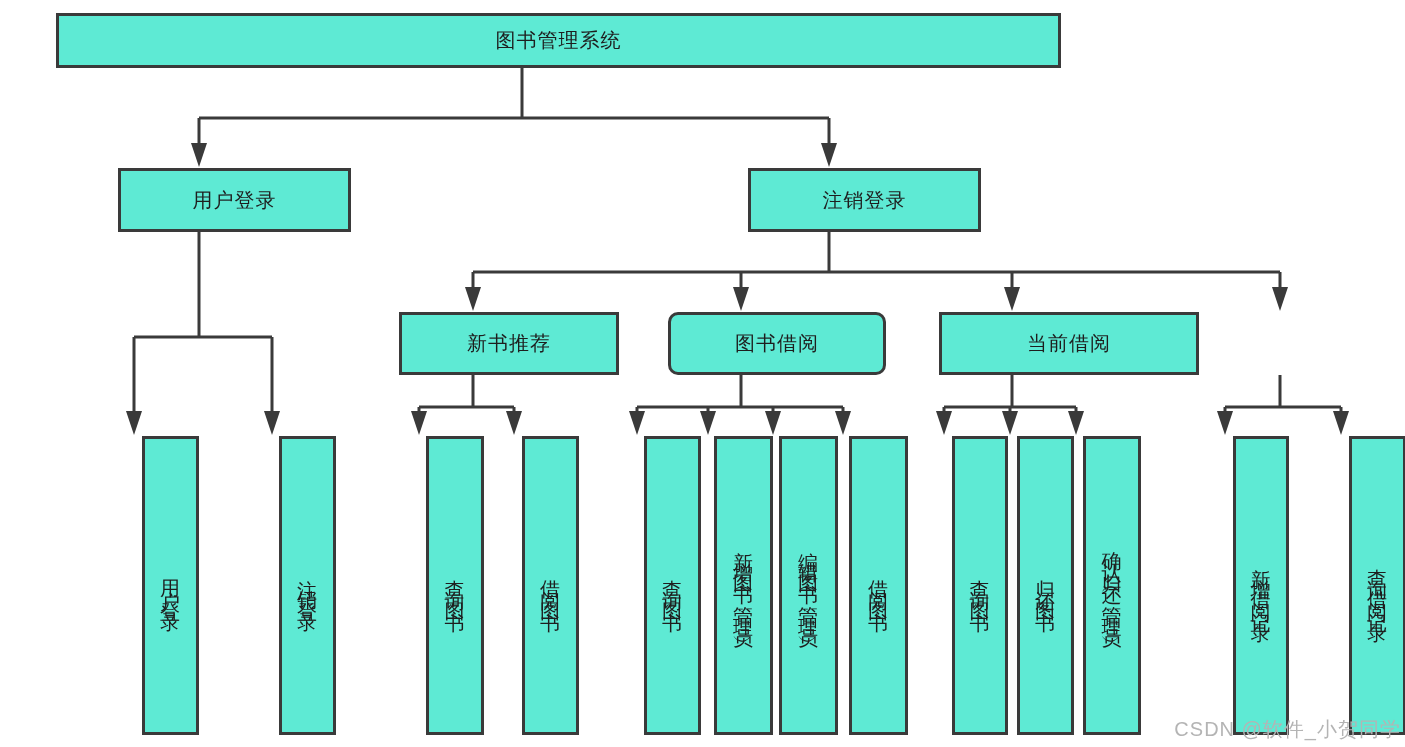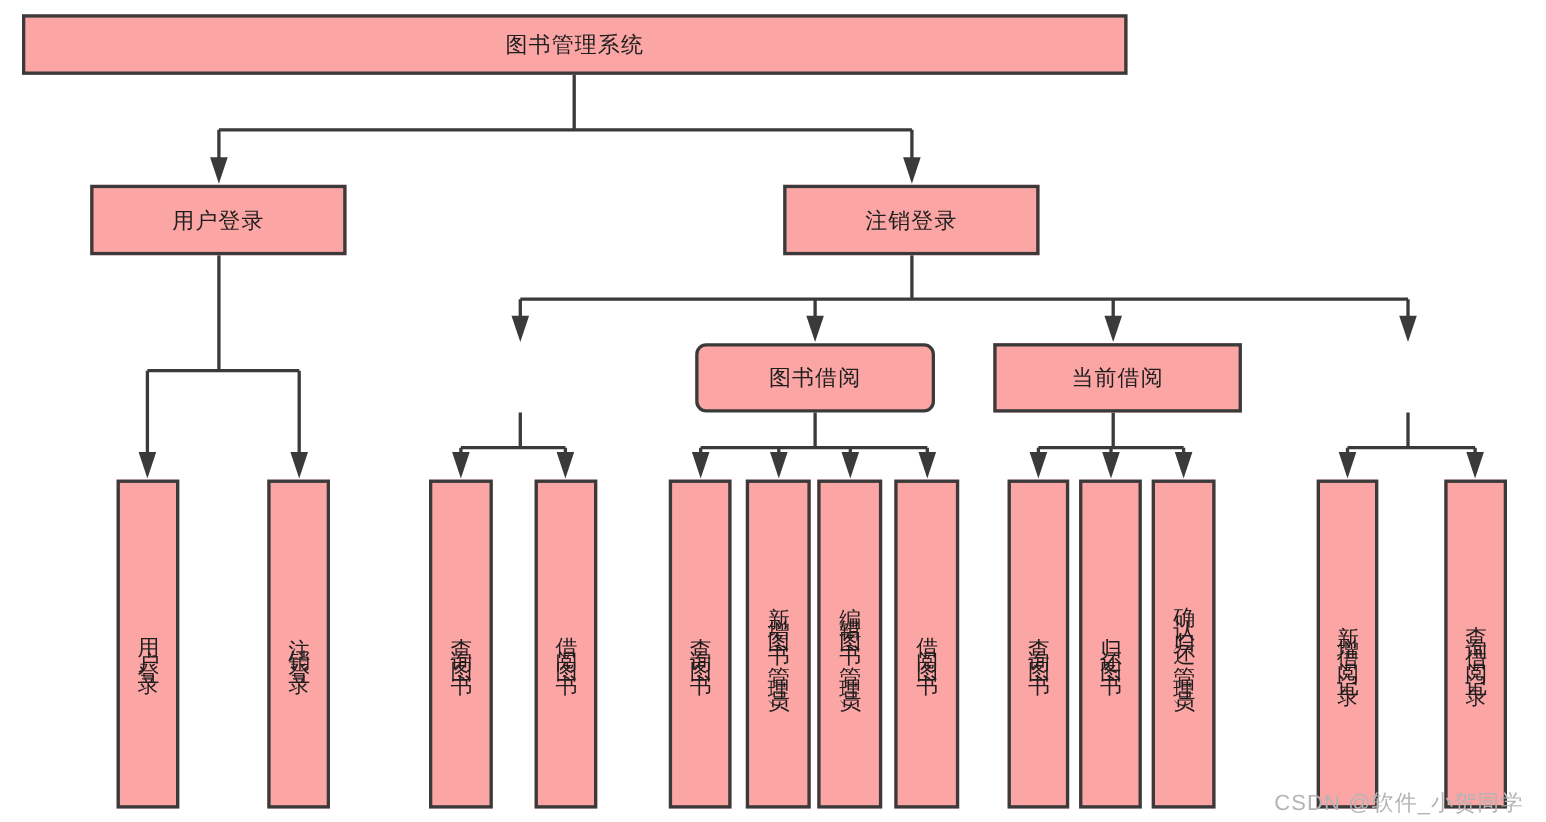--- a/index.html
+++ b/index.html
@@ -22,39 +22,40 @@
     stroke: var(--line, #3a3a3a);
     stroke-width: 3;
   }
   .wires polygon {
     fill: var(--line, #3a3a3a);
     stroke: none;
   }
   .node {
     position: absolute;
     box-sizing: border-box;
-    background: #fca5a5;
+    background: #5eead4;
     border: 3px solid var(--line, #3a3a3a);
     display: flex;
     align-items: center;
     justify-content: center;
     color: var(--text, #1e1e1e);
     font-size: 20px;
     letter-spacing: 1px;
     text-align: left;
     z-index: 2;
+    margin-left: 36px;
   }
   .vbox {
     writing-mode: vertical-rl;
     letter-spacing: 11px;
     line-height: 1.1;
   }
   .watermark {
     position: absolute;
-    right: 20px;
+    right: 4px;
     bottom: 4px;
     font-size: 20px;
     color: var(--wm, #b4b4b4);
     letter-spacing: 1px;
     z-index: 5;
     pointer-events: none;
   }
 </style>
 </head>
 <body>
@@ -95,22 +96,23 @@
     <path d="M1280 375 V407 M1225 407 H1341 M1225 407 V413 M1341 407 V413"></path>
     <polygon points="1217,411 1233,411 1225,435"></polygon>
     <polygon points="1333,411 1349,411 1341,435"></polygon>
   </svg>
 
   <div class="node" style="left:20px; top:13px; width:1005px; height:55px;">图书管理系统</div>
 
   <div class="node" style="left:82px; top:168px; width:233px; height:64px;">用户登录</div>
   <div class="node" style="left:712px; top:168px; width:233px; height:64px;">注销登录</div>
 
+  <div class="node" style="left:363px; top:312px; width:220px; height:63px;">新书推荐</div>
   <div class="node" style="left:632px; top:312px; width:218px; height:63px;border-radius:10px;">图书借阅</div>
-  <div class="node" style="left:903px; top:312px; width:226px; height:63px;">当前借阅</div>
+  <div class="node" style="left:903px; top:312px; width:260px; height:63px;">当前借阅</div>
 
   <div class="node vbox" style="left:106px; top:436px; width:57px; height:299px;">用户登录</div>
   <div class="node vbox" style="left:243px; top:436px; width:57px; height:299px;">注销登录</div>
 
   <div class="node vbox" style="left:390px; top:436px; width:58px; height:299px;">查询图书</div>
   <div class="node vbox" style="left:486px; top:436px; width:57px; height:299px;">借阅图书</div>
 
   <div class="node vbox" style="left:608px; top:436px; width:57px; height:299px;">查询图书</div>
   <div class="node vbox" style="left:678px; top:436px; width:59px; height:299px;">新增图书（管理员）</div>
   <div class="node vbox" style="left:743px; top:436px; width:59px; height:299px;">编辑图书（管理员）</div>

